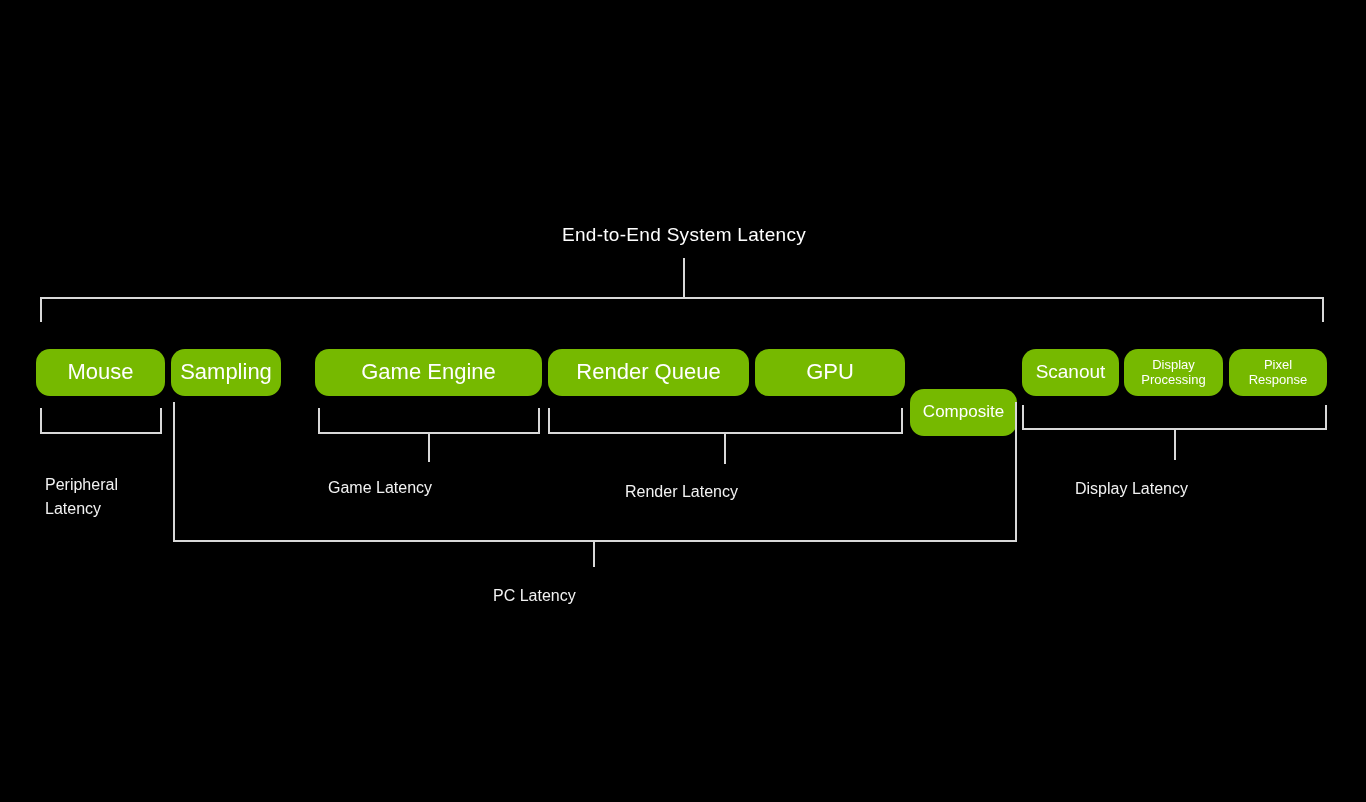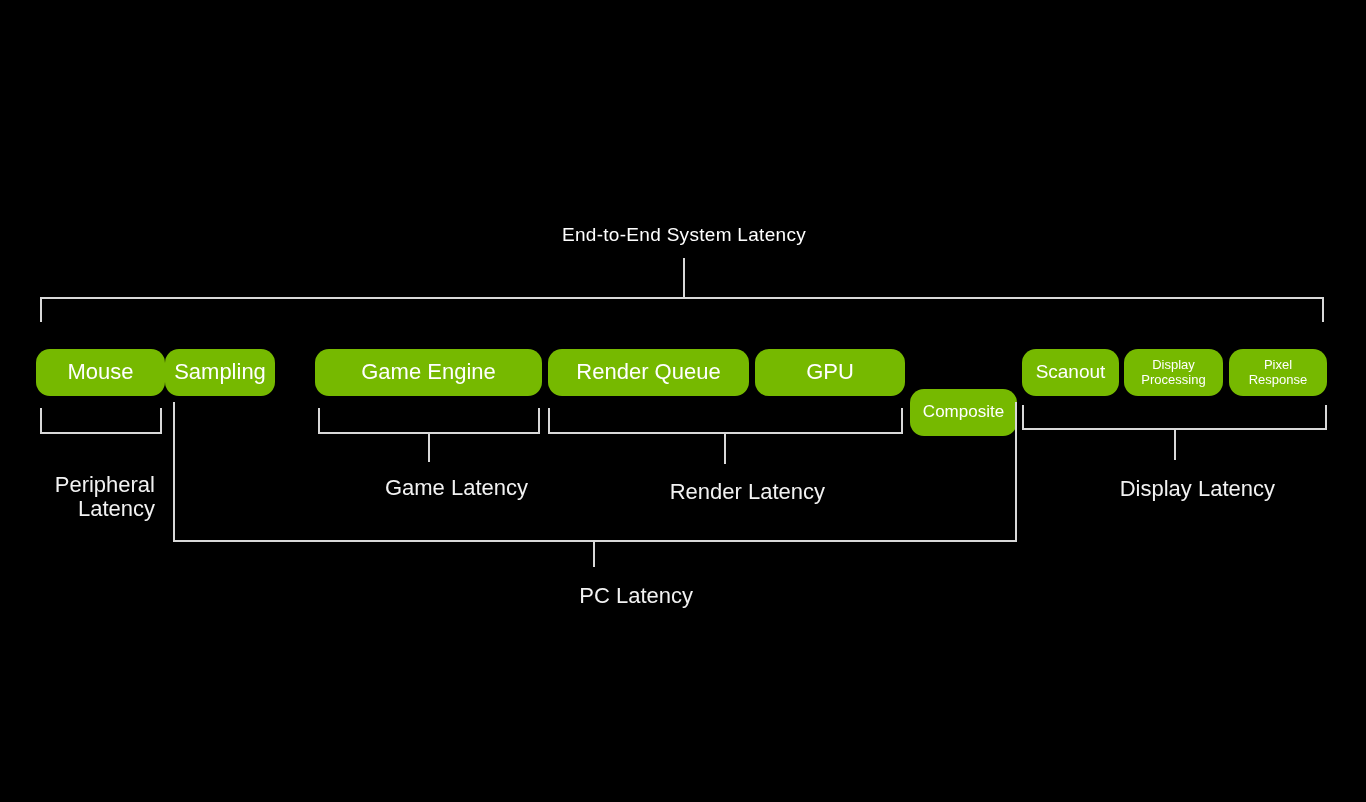--- a/index.html
+++ b/index.html
@@ -28,31 +28,31 @@
     display:flex;align-items:center;justify-content:center;
     text-align:center;color:var(--text);line-height:1.1;
   }
   .box span{display:block;padding:0 4px;}
   .fs-lg{font-size:22px;}
   .fs-md{font-size:17px;}
   .fs-sm{font-size:13px;}
   .fs-scan{font-size:19px;}
 
   .b-mouse{left:36px;width:129px;}
-  .b-sampling{left:165px;width:110px;}
+  .b-sampling{left:171px;width:110px;}
   .b-game{left:315px;width:227px;}
   .b-render{left:548px;width:201px;}
   .b-gpu{left:755px;width:150px;}
   .b-composite{left:910px;width:107px;margin-top:40px;}
   .b-scanout{left:1022px;width:97px;}
   .b-dispproc{left:1124px;width:99px;}
   .b-pixresp{left:1229px;width:98px;}
 
   .glabel{
-    position:absolute;text-align:right;font-size:22px;color:#f2f2f2;line-height:24px;
+    position:absolute;text-align:left;font-size:16px;color:#f2f2f2;line-height:24px;
   }
   .gl-peripheral{left:45px;top:473px;width:110px;}
   .gl-game{left:328px;top:476px;width:200px;}
   .gl-render{left:625px;top:480px;width:200px;}
   .gl-display{left:1075px;top:477px;width:200px;}
   .gl-pc{left:493px;top:584px;width:200px;}
 </style>
 </head>
 <body>
 

